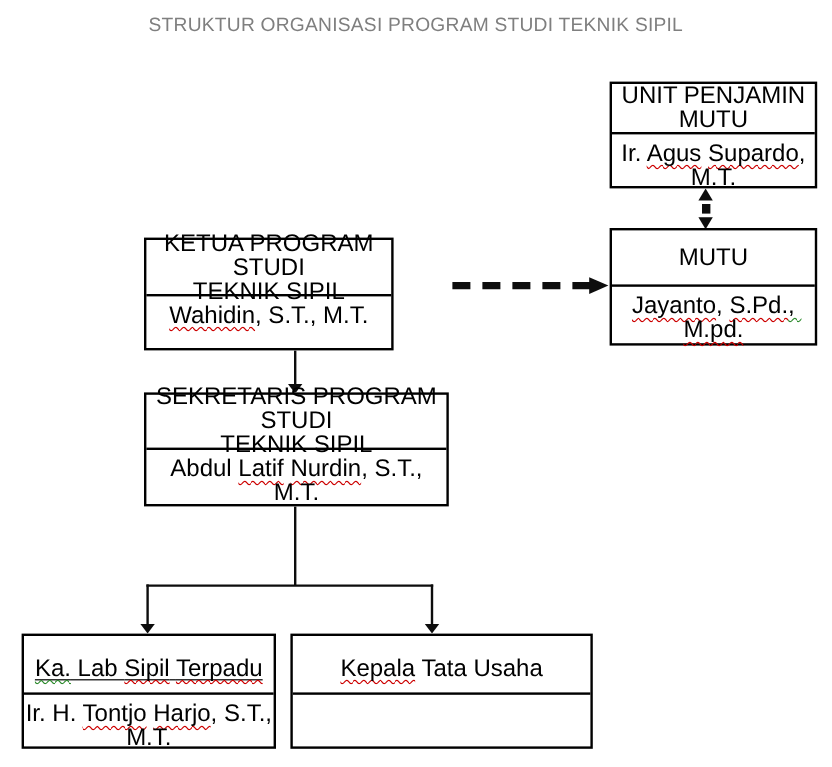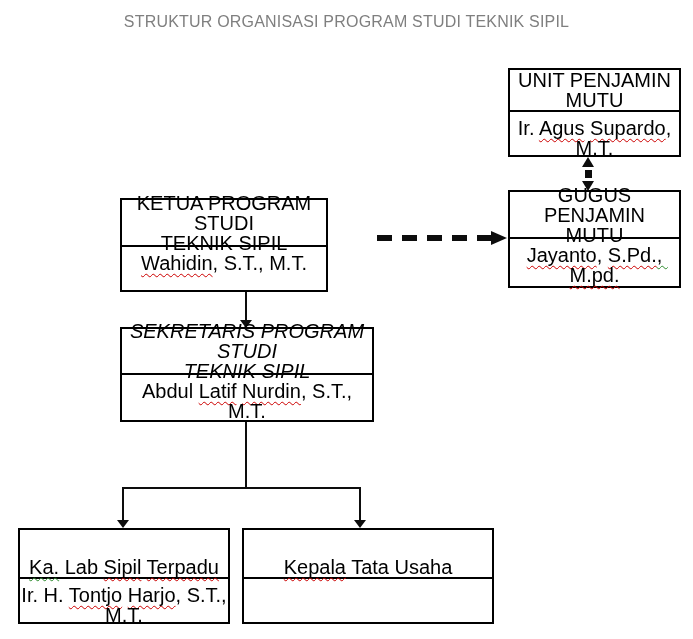--- a/index.html
+++ b/index.html
@@ -41,30 +41,30 @@
     text-align: center;
   }
   .cell { white-space: pre-wrap; }
   .cell.role {
     border-bottom: 2px solid var(--box-border, #000000);
     display: flex;
     flex-direction: column;
     align-items: center;
     justify-content: center;
   }
-  .cell.role.top-align { justify-content: flex-end; padding-top: 6px; }
+  .cell.role.top-align { justify-content: center; padding-top: 6px; }
   .cell.person { padding-top: 6px; }
   #node-unit       { left: 508px; top:  68px; width: 173px; height: 89px; }
   #node-unit       .role { height: 42px; }
   #node-gugus      { left: 508px; top: 190px; width: 173px; height: 98px; }
   #node-gugus      .role { height: 47px; }
   #node-ketua      { left: 120px; top: 198px; width: 208px; height: 94px; }
   #node-ketua      .role { height: 47px; }
   #node-sekretaris { left: 120px; top: 327px; width: 254px; height: 95px; }
-  #node-sekretaris .role { height: 46px; font-style: italic; }
+  #node-sekretaris .role { height: 46px; }
   #node-lab        { left:  18px; top: 528px; width: 212px; height: 96px; }
   #node-lab        .role { height: 49px; }
   #node-tu         { left: 242px; top: 528px; width: 252px; height: 96px; }
   #node-tu         .role { height: 49px; }
   .wavy-red, .wavy-green {
     text-decoration-line: underline;
     text-decoration-style: wavy;
     text-decoration-thickness: 1px;
     text-underline-offset: 3px;
     text-decoration-skip-ink: none;
@@ -119,21 +119,20 @@
   <div class="node" id="node-ketua">
     <div class="cell role">
       <div>KETUA PROGRAM STUDI</div>
       <div>TEKNIK SIPIL</div>
     </div>
     <div class="cell person"><span class="wavy-red">Wahidin</span><span>, S.T., M.T.</span></div>
   </div>
 
   <div class="node" id="node-gugus">
     <div class="cell role">
-      <div>GUGUS PENJAMIN</div>
       <div>MUTU</div>
     </div>
     <div class="cell person"><span class="wavy-red">Jayanto</span><span>, </span><span class="wavy-red">S.Pd.</span><span class="wavy-green">, </span><span> </span><span class="wavy-red">M.pd.</span></div>
   </div>
 
   <div class="node" id="node-sekretaris">
     <div class="cell role">
       <div>SEKRETARIS PROGRAM STUDI</div>
       <div>TEKNIK SIPIL</div>
     </div>

